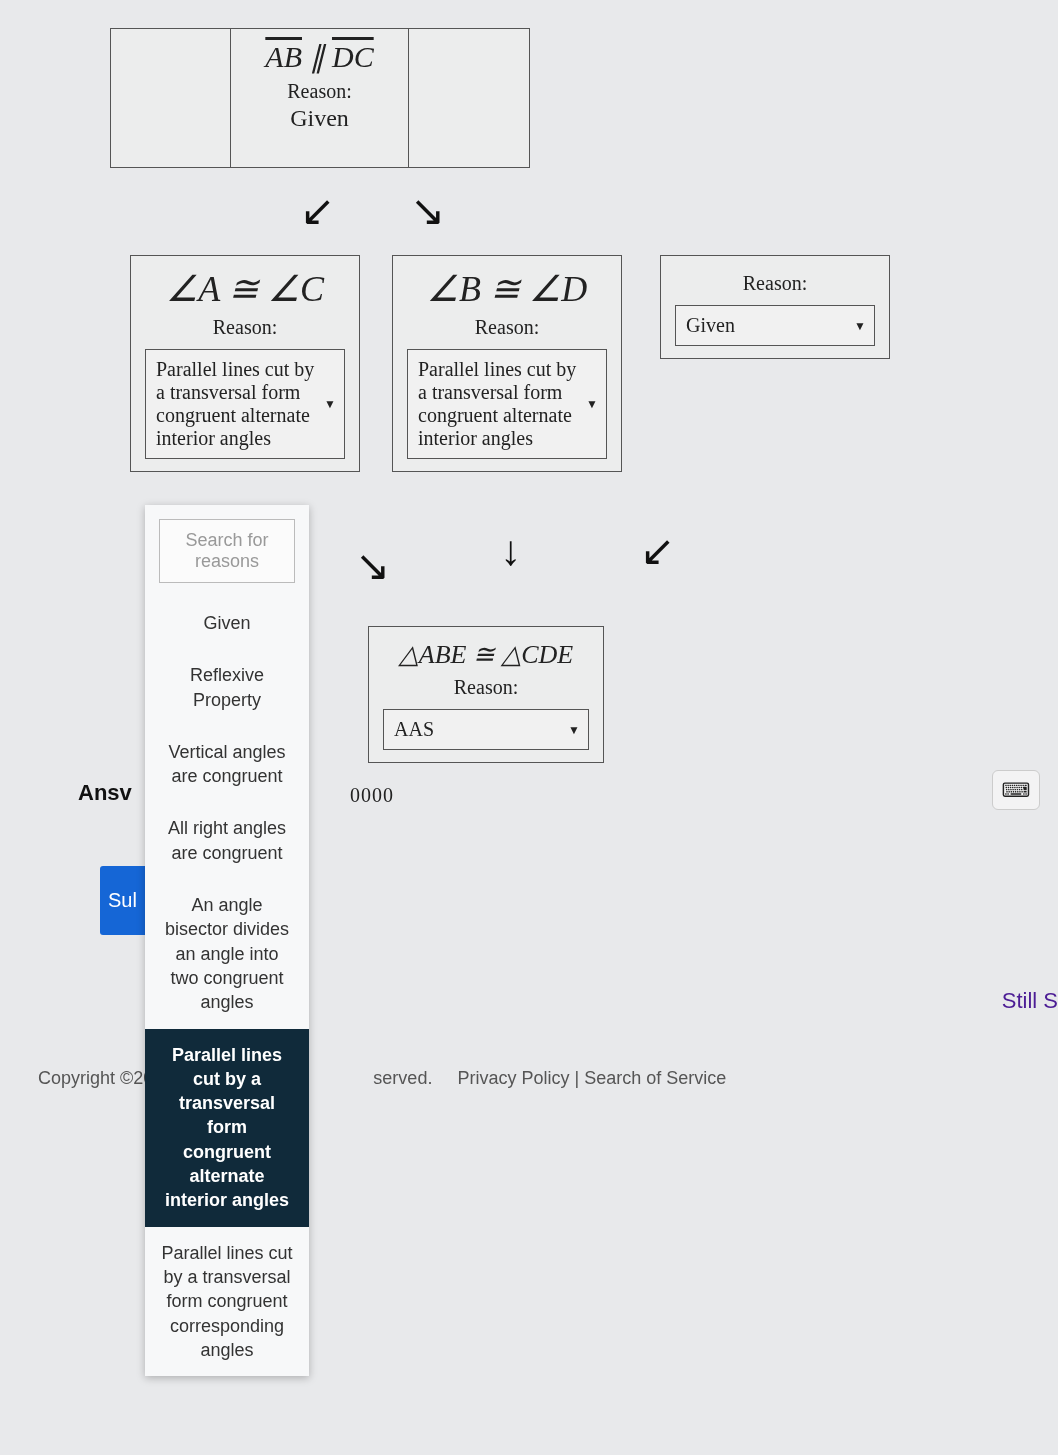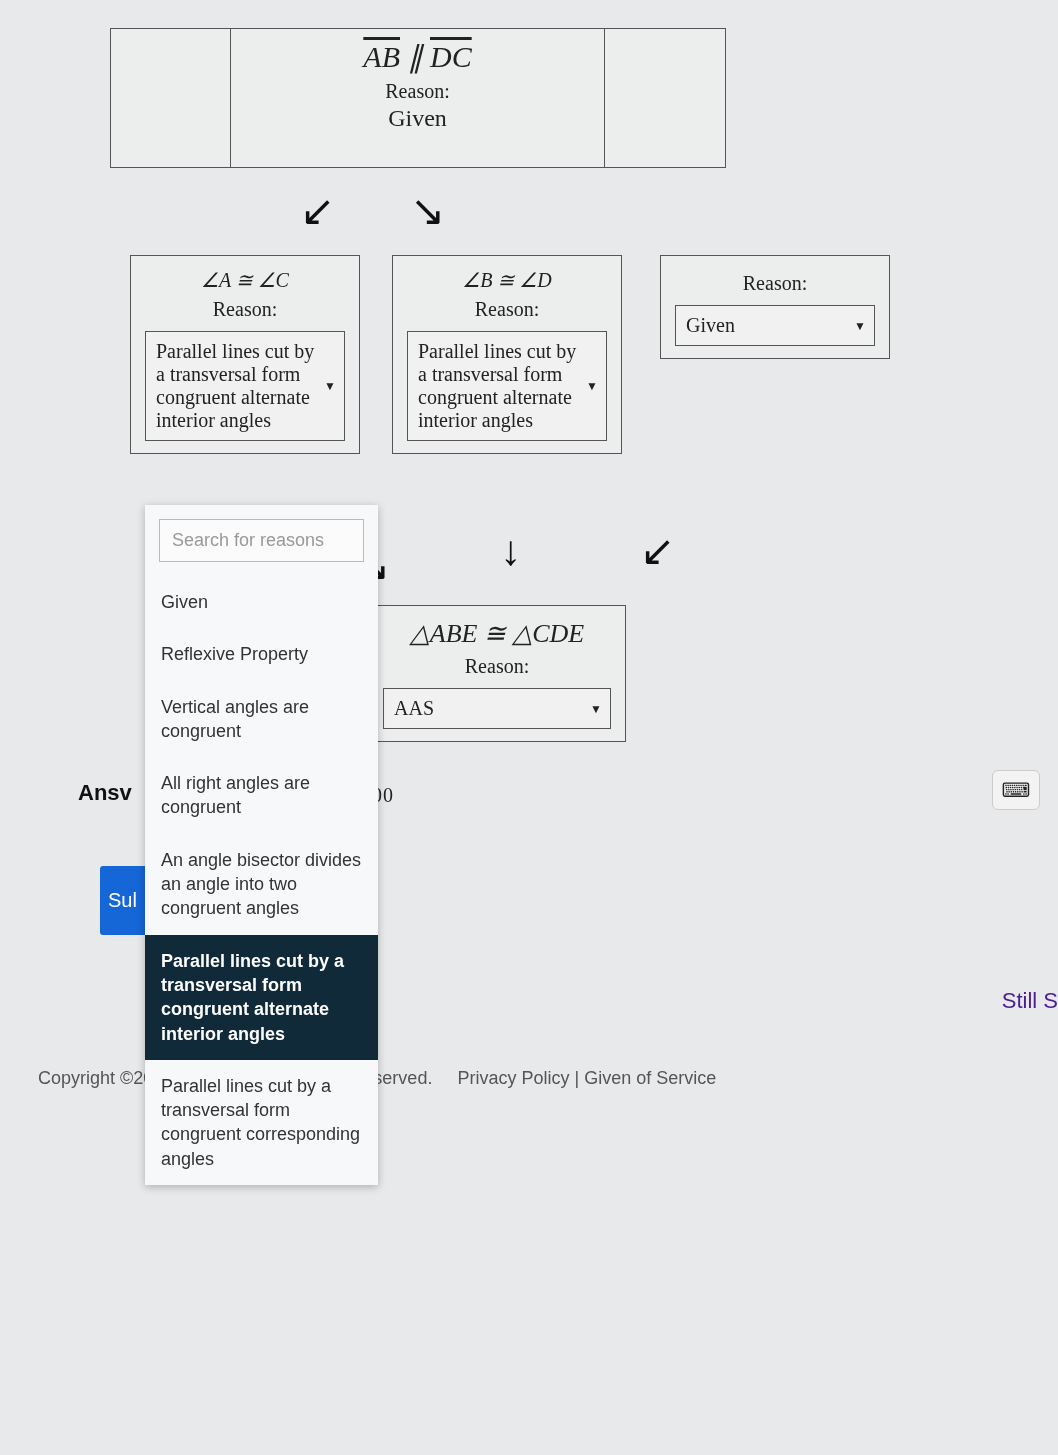--- a/index.html
+++ b/index.html
@@ -19,21 +19,21 @@
   }
   .proof-box {
     position: absolute;
     border: 1px solid #555;
     background: #eceded;
     padding: 10px 12px 14px;
     text-align: center;
   }
   .proof-box.top {
     left: 110px; top: 28px;
-    width: 616px; height: 140px;
+    width: 420px; height: 140px;
     display: flex;
   }
   .proof-box.top .spacer-cell {
     flex: 0 0 120px;
     border-right: 1px solid #555;
     margin: -10px 0 -14px -12px;
   }
   .proof-box.top .center-cell {
     flex: 1;
     border-right: 1px solid #555;
@@ -62,21 +62,21 @@
     font-size: 24px;
     margin-top: 2px;
   }
   .mid-box {
     position: absolute;
     border: 1px solid #555;
     background: #eceded;
     padding: 12px 14px;
     text-align: center;
   }
-  .mid-box .statement { font-size: 20px; }
+  .mid-box .statement { font-size: 36px; }
   .select {
     border: 1px solid #555;
     background: #f1f1f1;
     font-family: Georgia, serif;
     font-size: 20px;
     text-align: left;
     padding: 8px 28px 8px 10px;
     margin-top: 10px;
     position: relative;
     cursor: pointer;
@@ -84,36 +84,37 @@
   .select .caret {
     position: absolute;
     right: 8px; top: 50%;
     transform: translateY(-50%);
     font-size: 12px;
     color: #222;
   }
   #boxA { left: 130px; top: 255px; width: 230px; }
   #boxB { left: 392px; top: 255px; width: 230px; }
   #boxC { left: 660px; top: 255px; width: 230px; }
-  #boxABE { left: 368px; top: 605px; width: 258px; }
+  #boxABE { left: 368px; top: 626px; width: 236px; }
 
   .arrow {
     position: absolute;
     font-size: 42px;
     color: #111;
     line-height: 1;
   }
   .dropdown {
     position: absolute;
     left: 145px; top: 505px;
-    width: 233px;
+    width: 164px;
     background: #f7f8f9;
     box-shadow: 0 2px 8px rgba(0,0,0,0.25);
     z-index: 20;
     font-family: 'Segoe UI', Arial, sans-serif;
+    text-align: center;
   }
   .dropdown .search {
     margin: 14px;
     padding: 10px 12px;
     border: 1px solid #bbb;
     background: #fbfbfb;
     color: #999;
     font-size: 18px;
   }
   .dropdown .item {
@@ -276,16 +277,16 @@
     <span>Still S</span>
   </div>
 
   <div class="footer">
     <span>Copyright ©20</span>
     <span class="gap"></span>
     <span>served.</span>
     &nbsp;&nbsp;&nbsp;
     <a href="#"><span>Privacy Policy</span></a>
     <span> | </span>
-    <a href="#"><span>Given of Service</span></a>
+    <a href="#"><span>Search of Service</span></a>
   </div>
 
 </div>
 
 </body></html>

